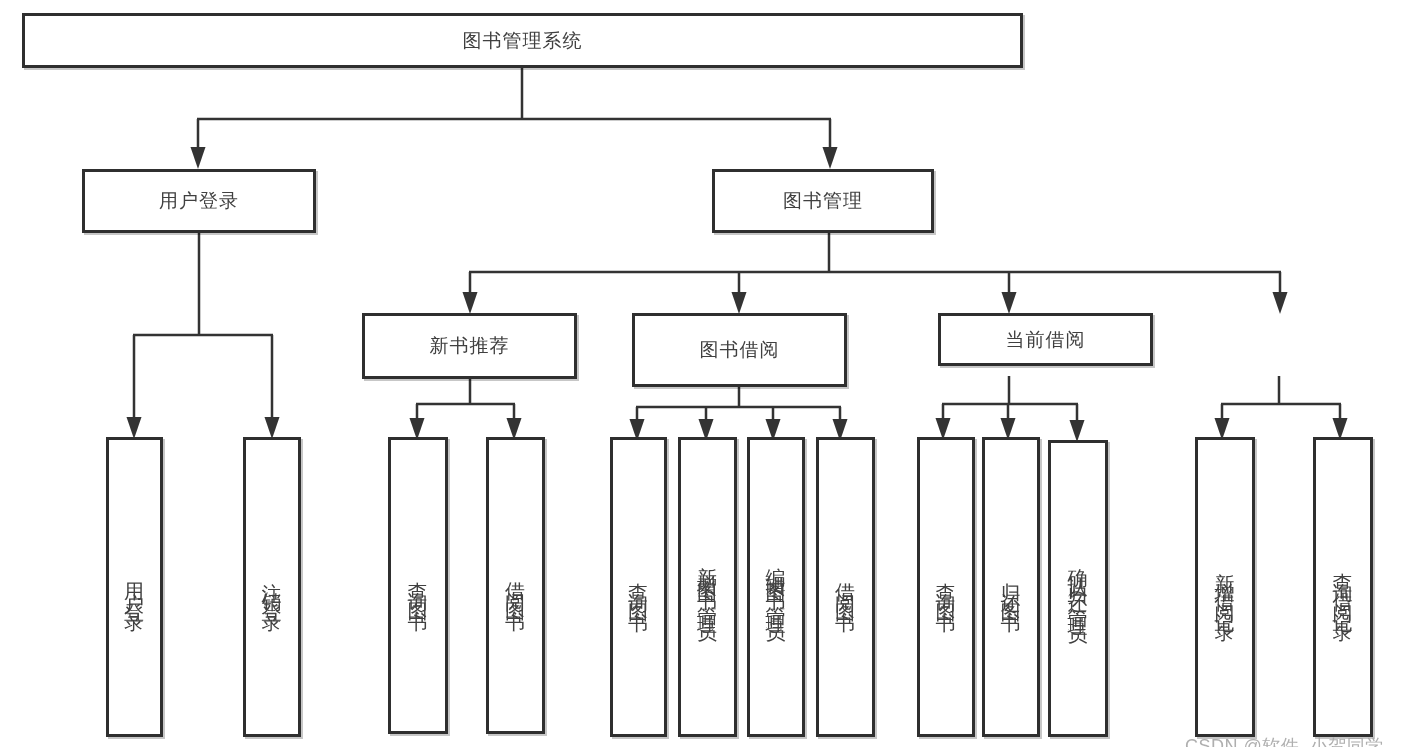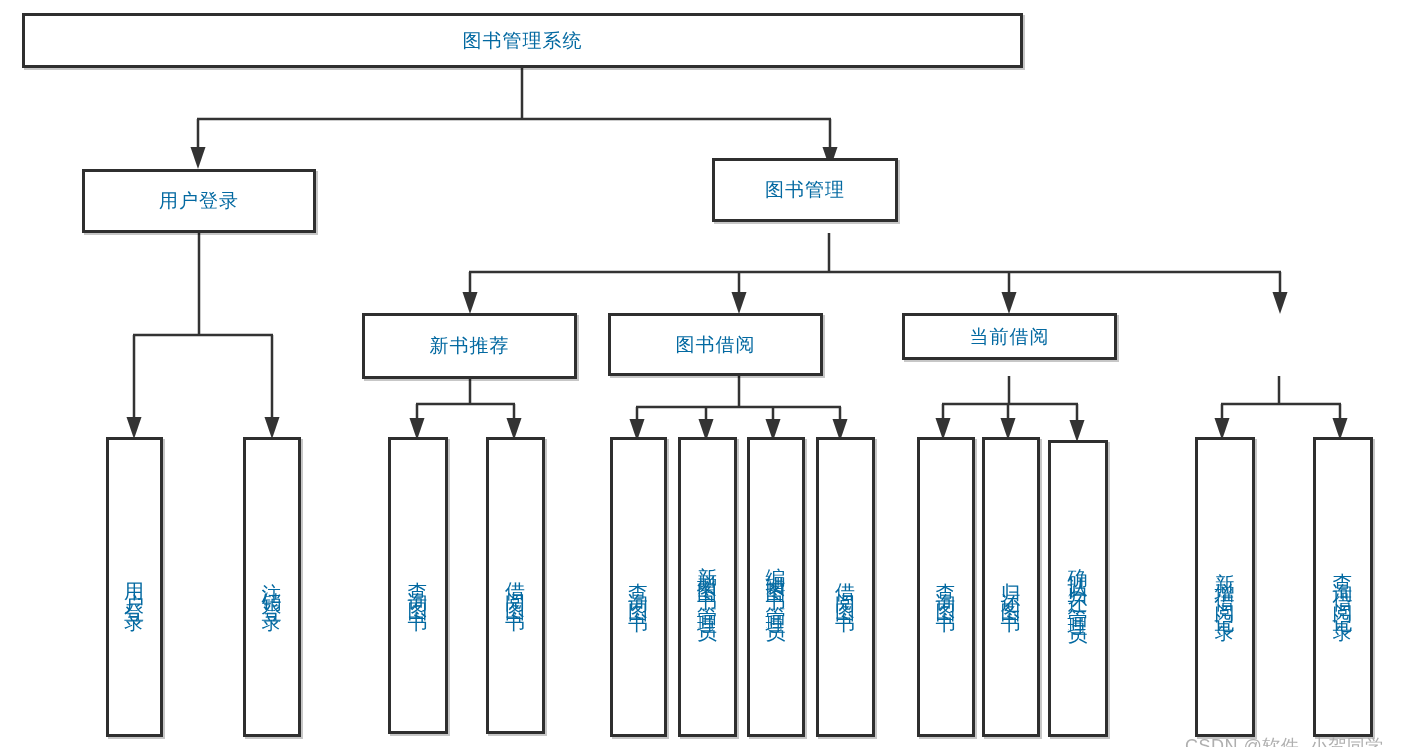--- a/index.html
+++ b/index.html
@@ -23,21 +23,21 @@
   }
   .node {
     position: absolute;
     box-sizing: border-box;
     background: #ffffff;
     border: 3px solid #2f2f2f;
     box-shadow: 2px 2px 0 rgba(0,0,0,0.22);
     display: flex;
     align-items: center;
     justify-content: center;
-    color: #0369a1;
+    color: #404040;
     z-index: 2;
   }
   .node.h { font-size: 19px; letter-spacing: 1px; }
   .node.root { font-size: 19px; }
   .node.v span {
     writing-mode: vertical-rl;
     text-orientation: mixed;
     font-size: 20px;
     letter-spacing: 10px;
     line-height: 1;
@@ -96,25 +96,25 @@
       <polygon points="1000.5,418 1015.5,418 1008,440"></polygon>
       <polygon points="1069.5,420 1084.5,420 1077,442"></polygon>
       <polygon points="1214.5,418 1229.5,418 1222,440"></polygon>
       <polygon points="1332.5,418 1347.5,418 1340,440"></polygon>
     </g>
   </svg>
 
   <div class="node h root" style="left:22px;top:13px;width:1001px;height:55px">图书管理系统</div>
 
   <div class="node h" style="left:82px;top:169px;width:234px;height:64px">用户登录</div>
-  <div class="node h" style="left:712px;top:158px;width:186px;height:64px">图书管理</div>
+  <div class="node h" style="left:712px;top:169px;width:222px;height:64px">图书管理</div>
 
   <div class="node h" style="left:362px;top:313px;width:215px;height:66px">新书推荐</div>
-  <div class="node h" style="left:608px;top:313px;width:215px;height:63px">图书借阅</div>
-  <div class="node h" style="left:902px;top:313px;width:215px;height:47px">当前借阅</div>
+  <div class="node h" style="left:632px;top:313px;width:215px;height:74px">图书借阅</div>
+  <div class="node h" style="left:938px;top:313px;width:215px;height:53px">当前借阅</div>
 
   <div class="node v" style="left:106px;top:437px;width:57px;height:300px">
     <span>用户登录</span>
   </div>
   <div class="node v" style="left:243px;top:437px;width:58px;height:300px">
     <span>注销登录</span>
   </div>
 
   <div class="node v" style="left:388px;top:437px;width:60px;height:297px">
     <span>查询图书</span>

